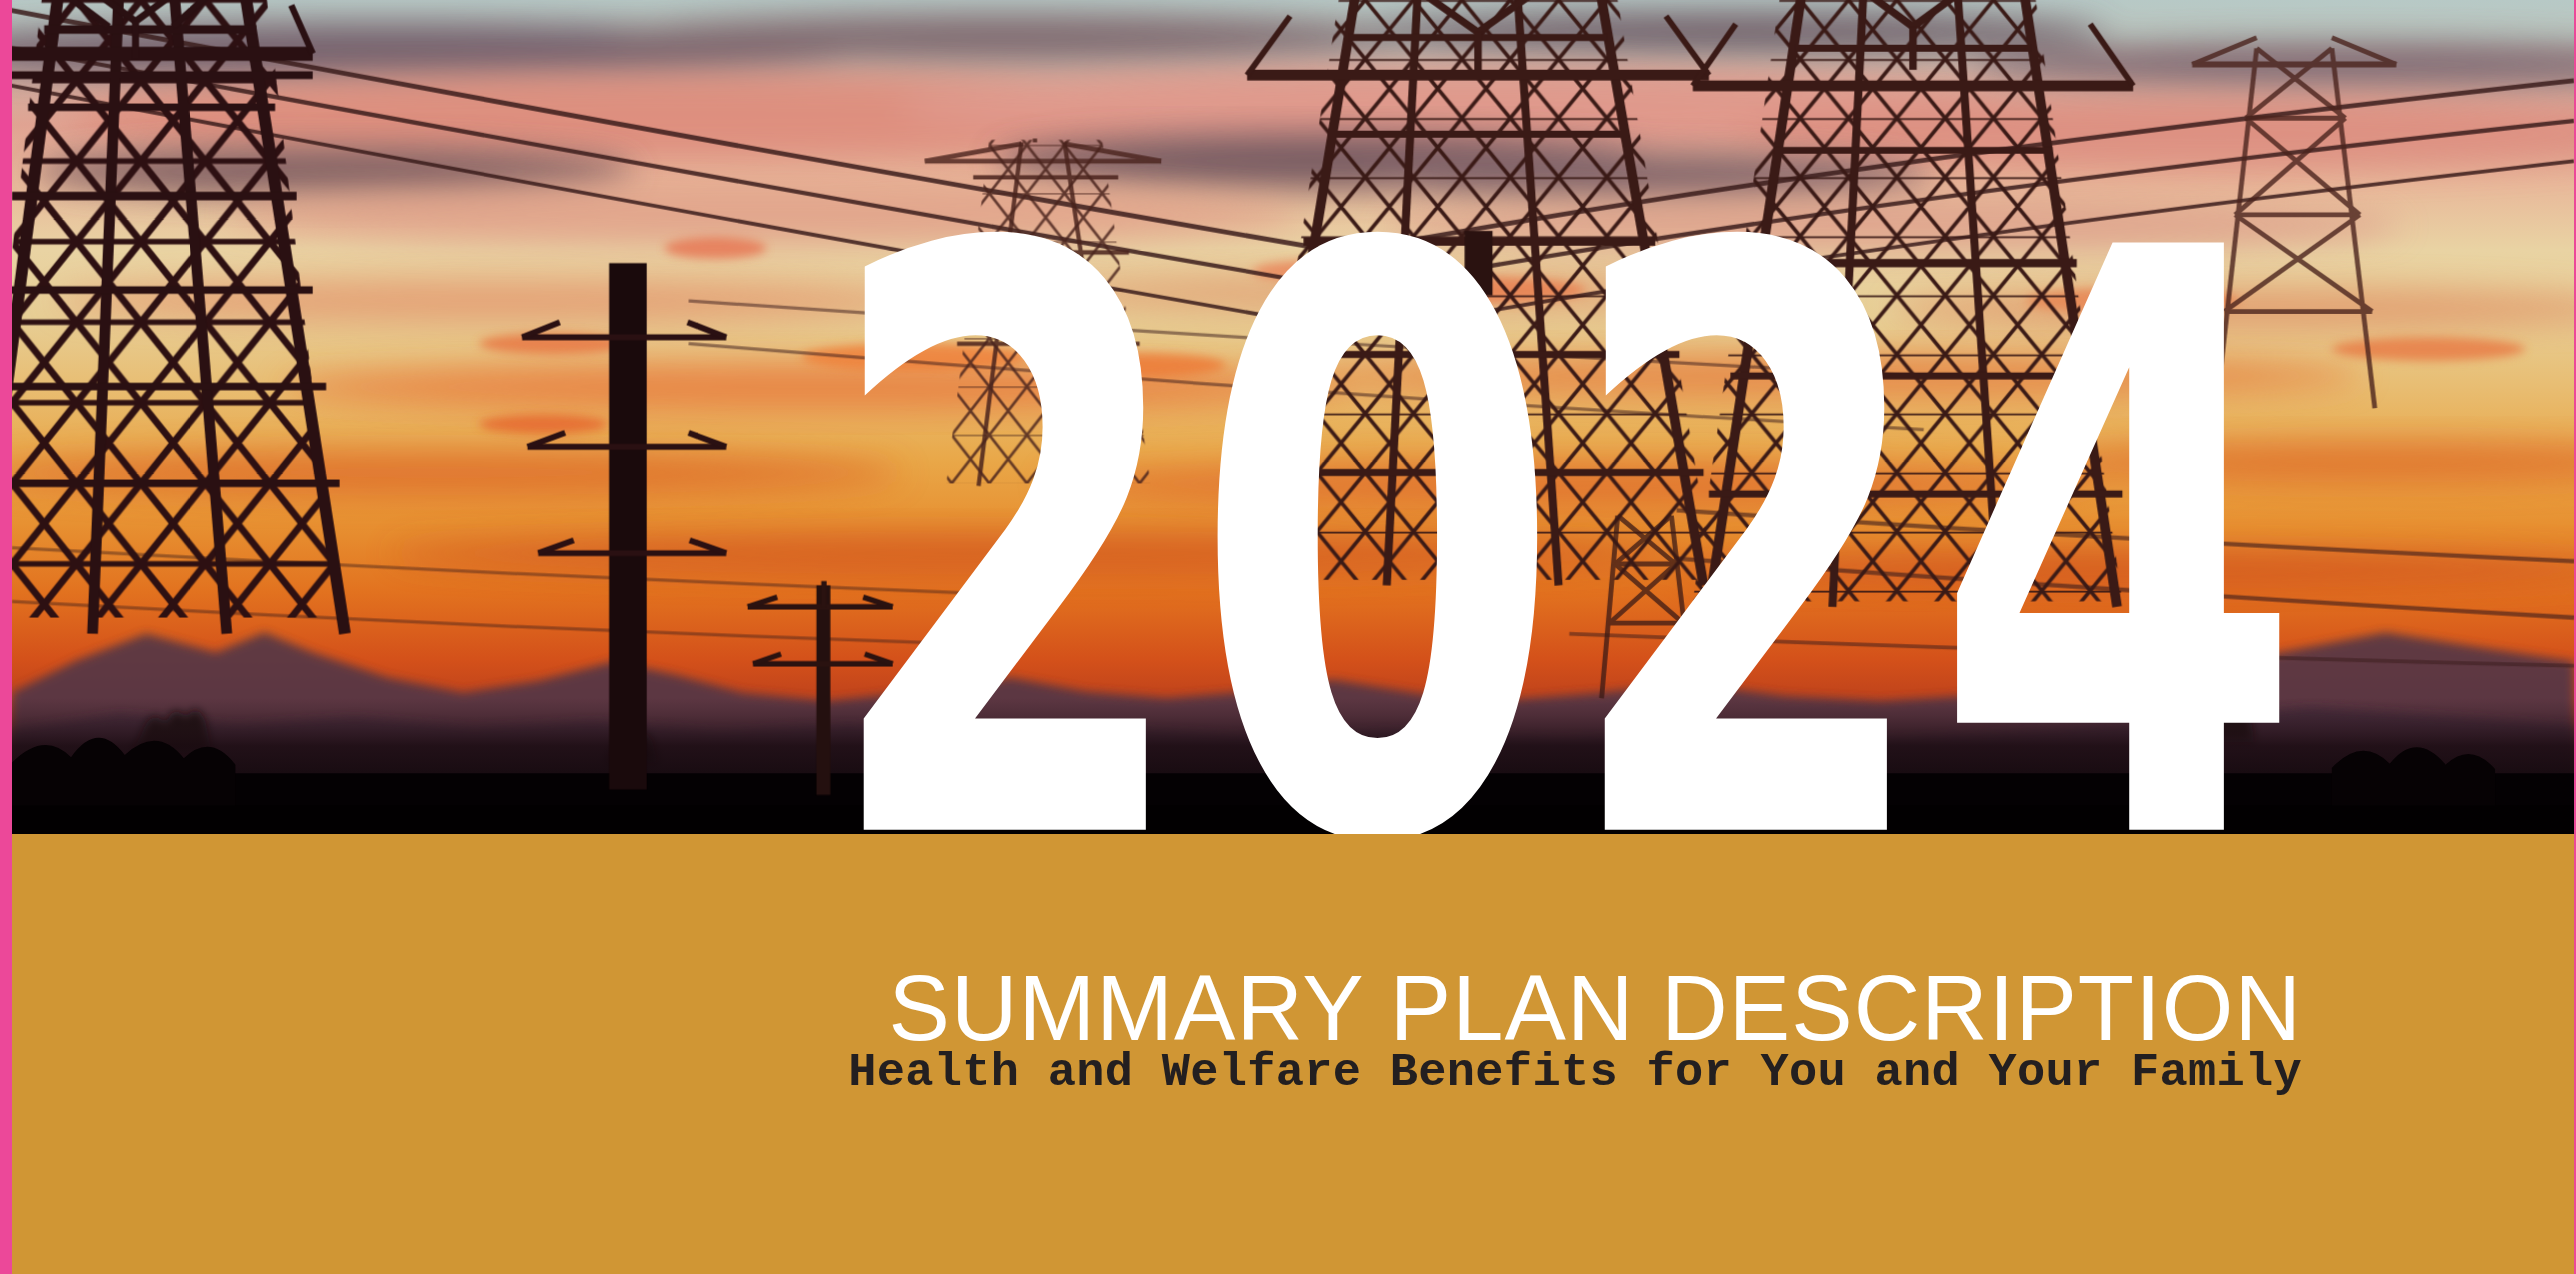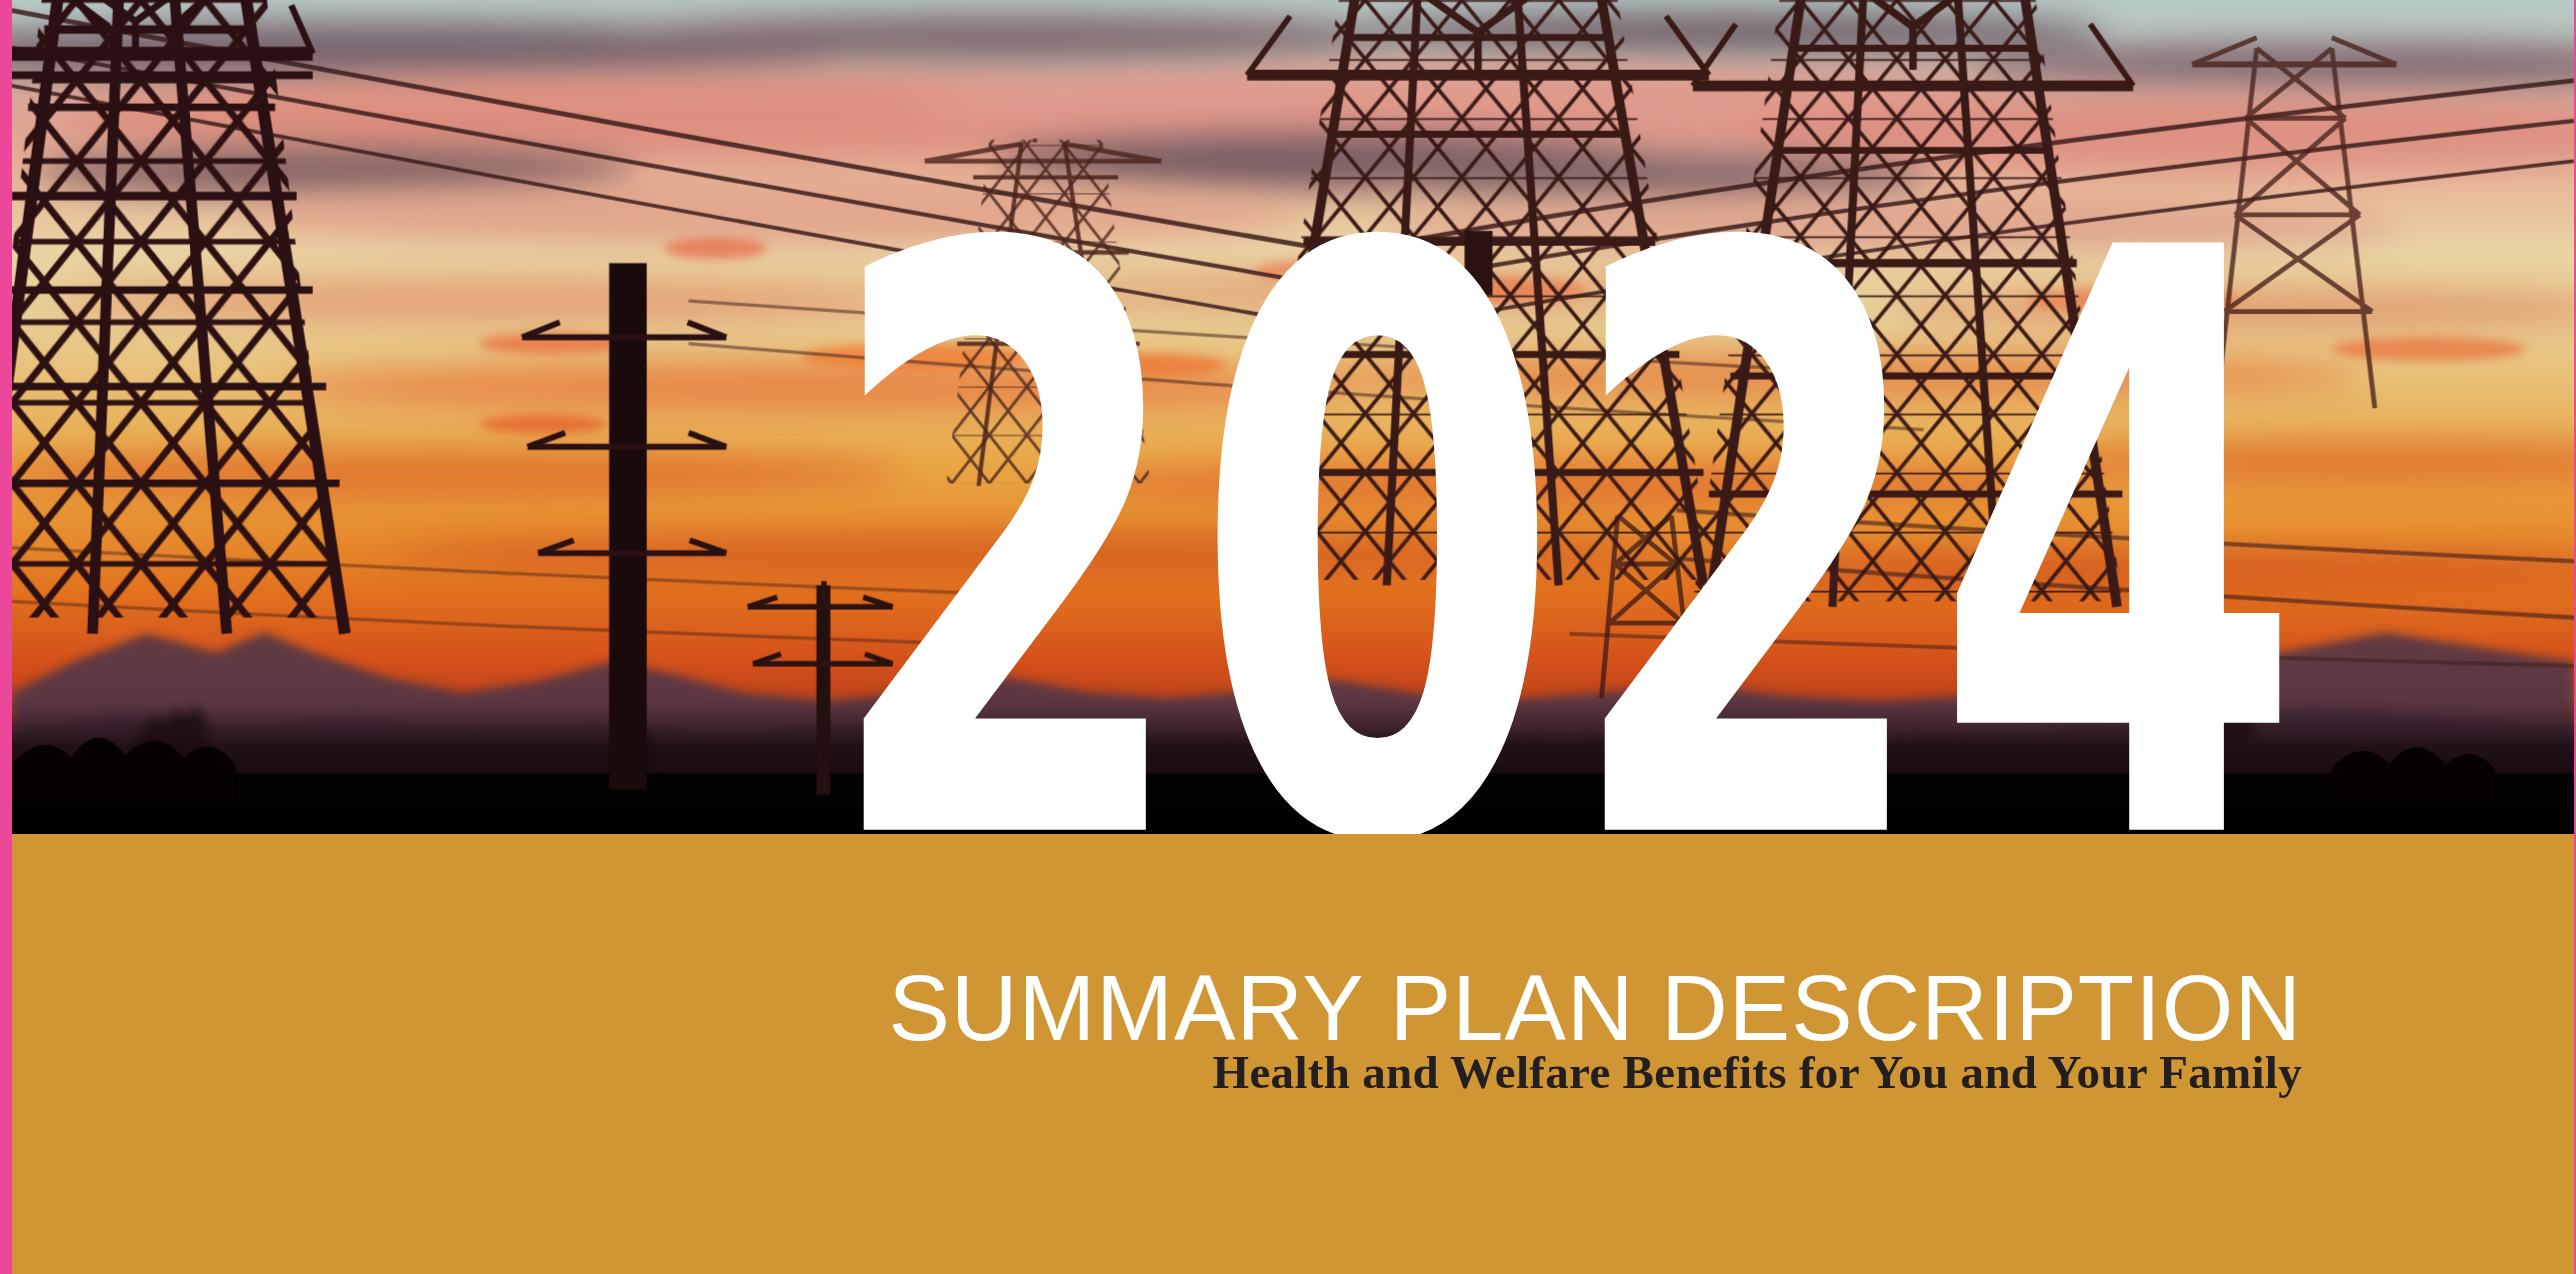--- a/index.html
+++ b/index.html
@@ -70,21 +70,21 @@
     letter-spacing: 1.1px;
     color: #ffffff;
     line-height: 1;
   }
   .spd-sub {
     position: absolute;
     left: 0;
     top: 0;
     width: 2302px;
     text-align: right;
-    font-family: Liberation Serif, serif;
+    font-family: Liberation Mono, monospace;
     font-weight: bold;
     font-size: 47px;
     letter-spacing: 0.3px;
     color: #231f20;
     line-height: 1;
     white-space: nowrap;
   }
 </style>
 </head>
 <body>

